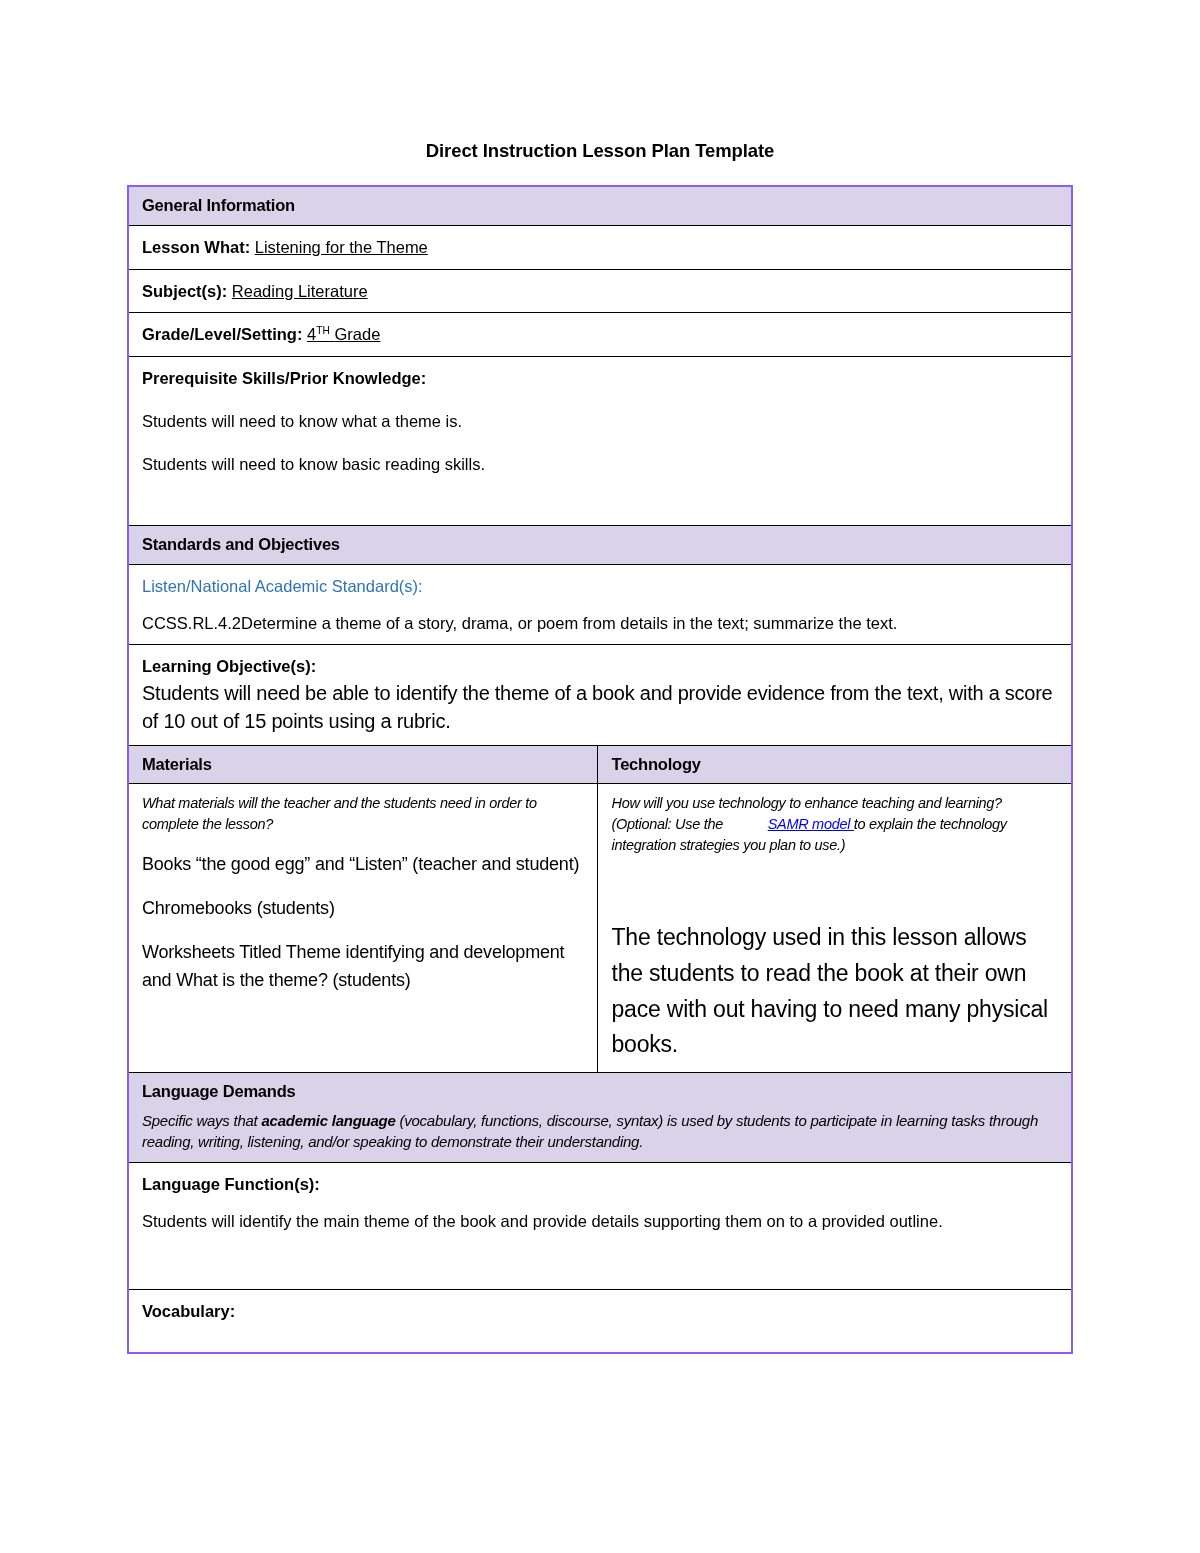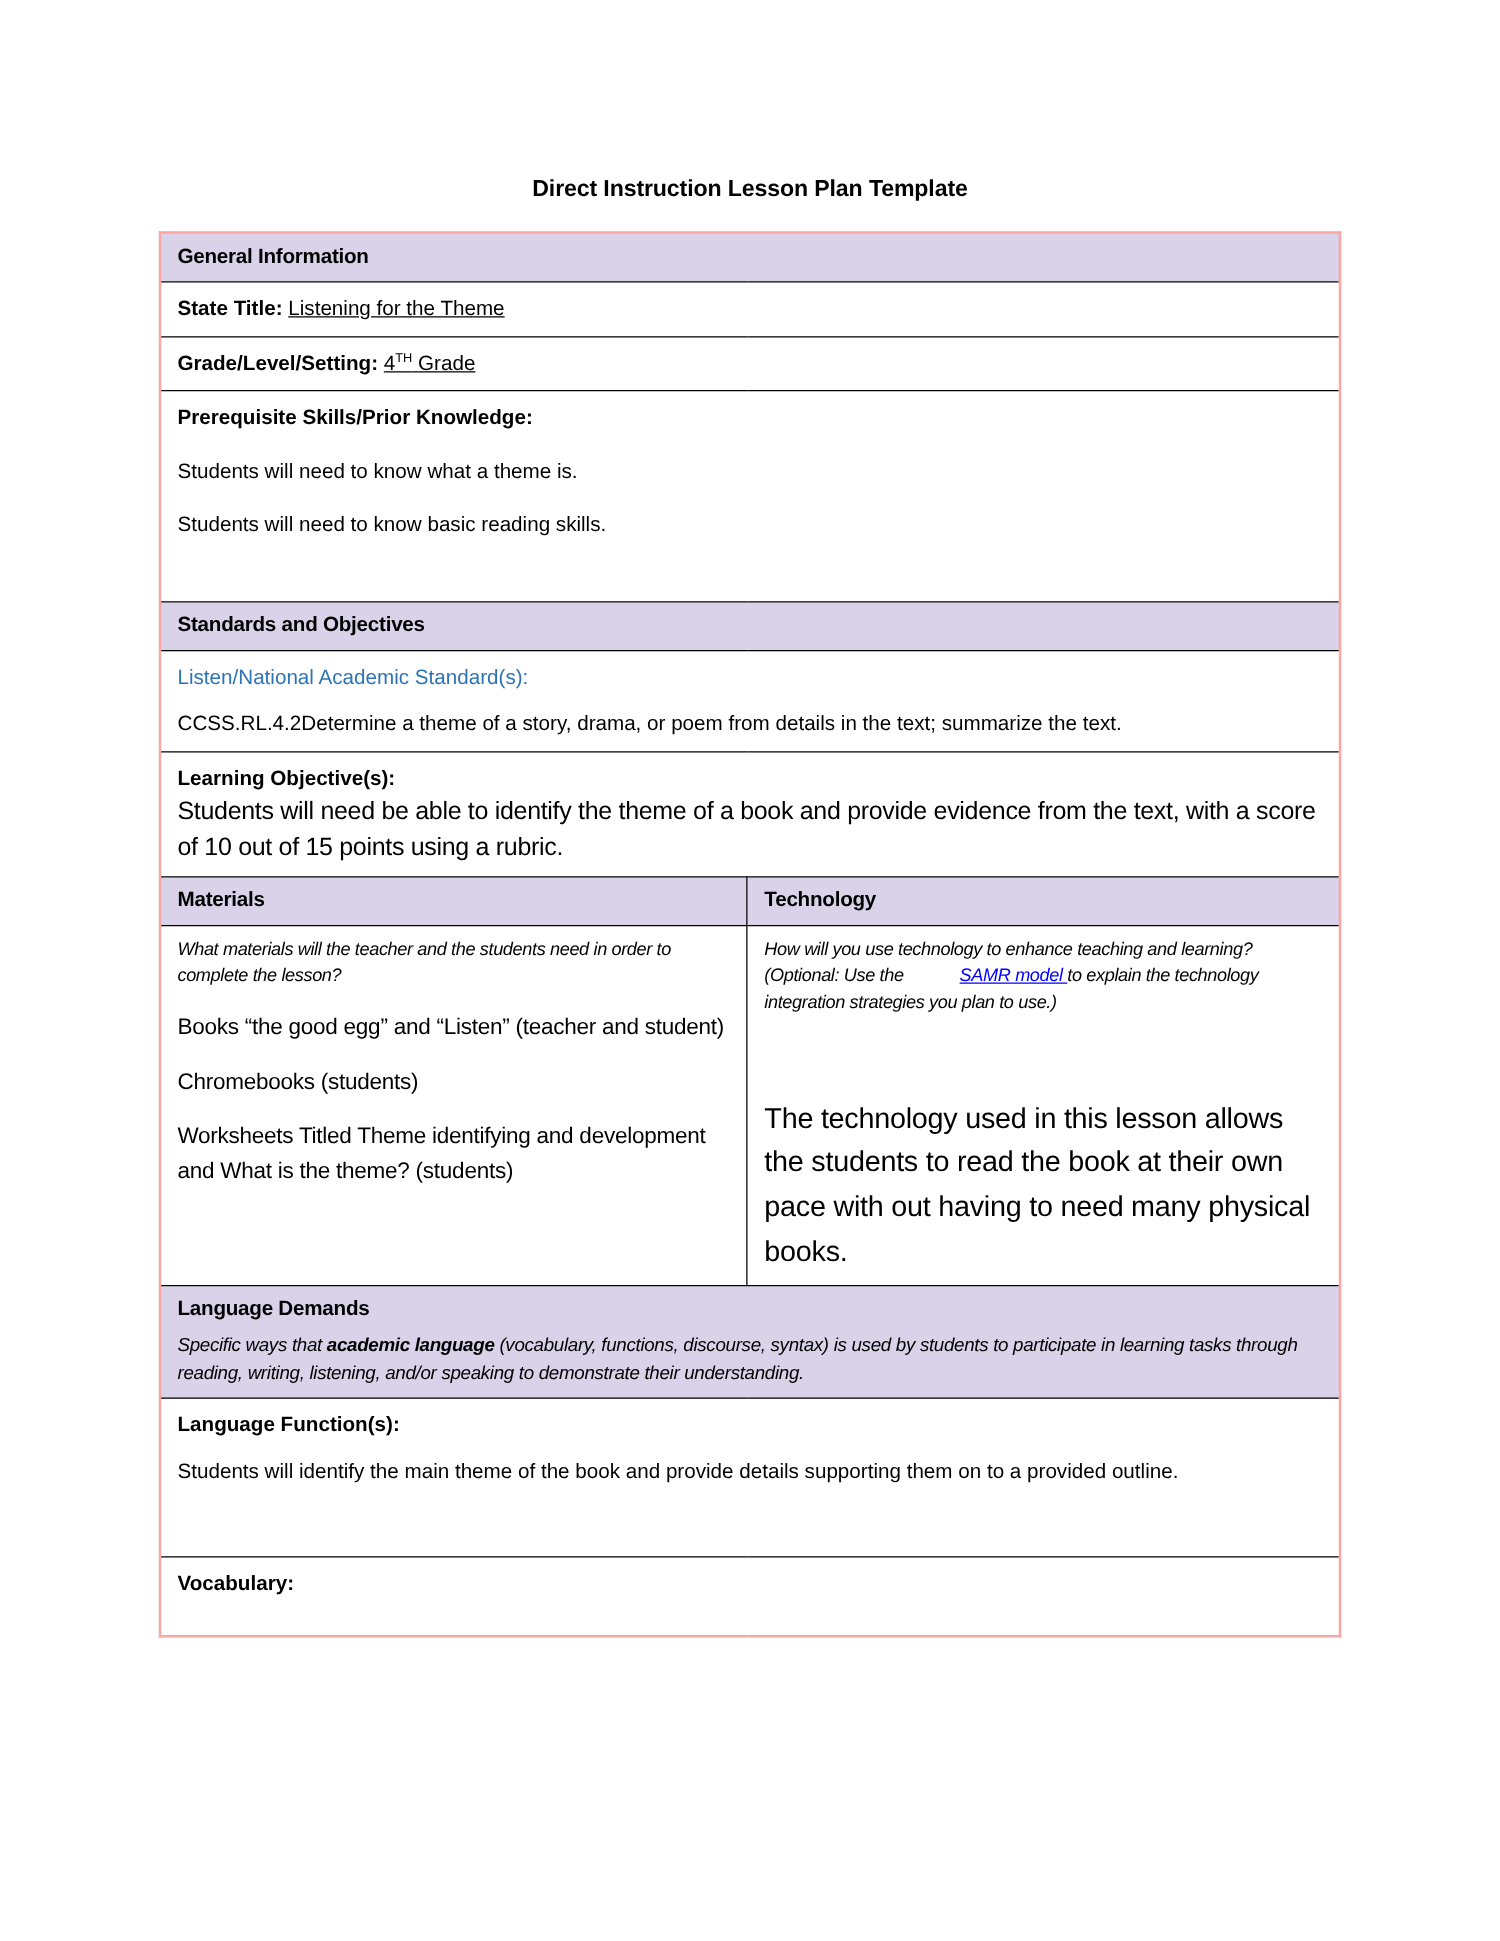--- a/index.html
+++ b/index.html
@@ -29,21 +29,21 @@
     font-size: 18.5px;
     font-weight: bold;
     letter-spacing: -0.1px;
     line-height: 1.15;
   }
   .lp-table {
     width: 944px;
     margin: 24px auto 0 auto;
     border-collapse: collapse;
     table-layout: fixed;
-    border: 2px solid #fca5a5;
+    border: 2px solid #8b5cf6;
   }
   .lp-table td {
     border: 1.5px solid #000000;
     padding: 9px 12px 9px 13px;
     vertical-align: top;
     font-size: 16.5px;
     line-height: 1.5;
   }
   .section-head {
     background: #d9d2e9;
@@ -155,25 +155,31 @@
     <tbody>
 
       <tr>
         <td class="section-head" colspan="2">
           <span class="head-label">General Information</span>
         </td>
       </tr>
 
       <tr>
         <td colspan="2">
-          <span class="row-label">State Title:</span>
+          <span class="row-label">Lesson What:</span>
           <span class="row-value">Listening for the Theme</span>
         </td>
       </tr>
 
+      <tr>
+        <td colspan="2">
+          <span class="row-label">Subject(s):</span>
+          <span class="row-value">Reading Literature</span>
+        </td>
+      </tr>
 
       <tr>
         <td colspan="2">
           <span class="row-label">Grade/Level/Setting:</span>
           <span class="row-value"><span>4</span><sup>TH</sup> <span>Grade</span></span>
         </td>
       </tr>
 
       <tr>
         <td class="prereq-cell" colspan="2">

